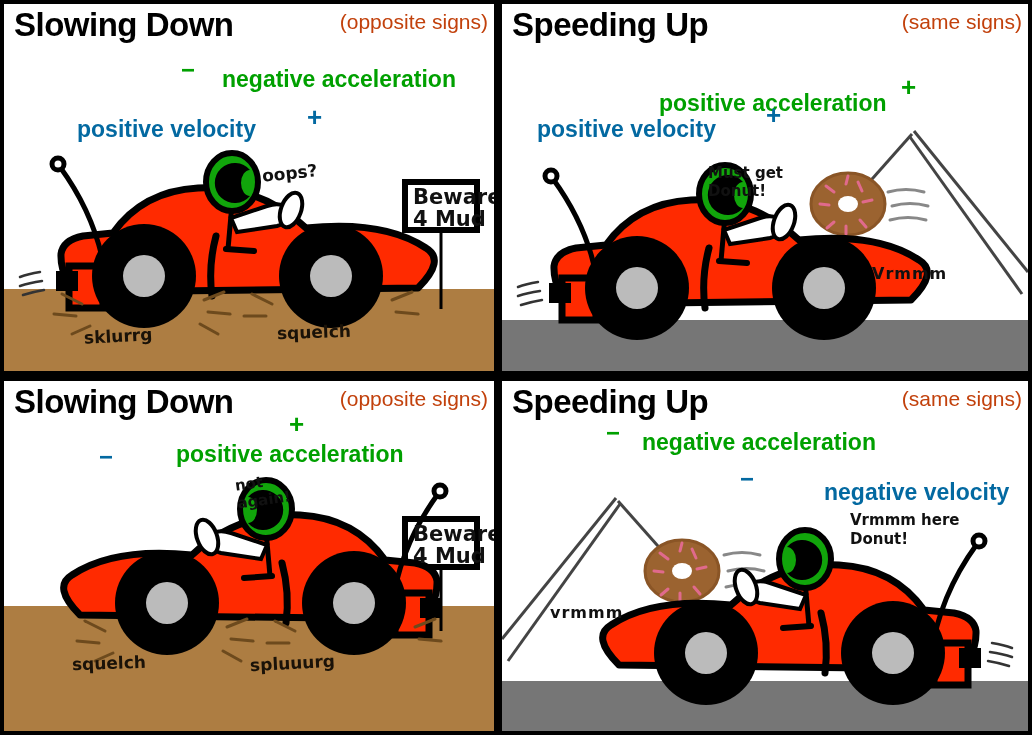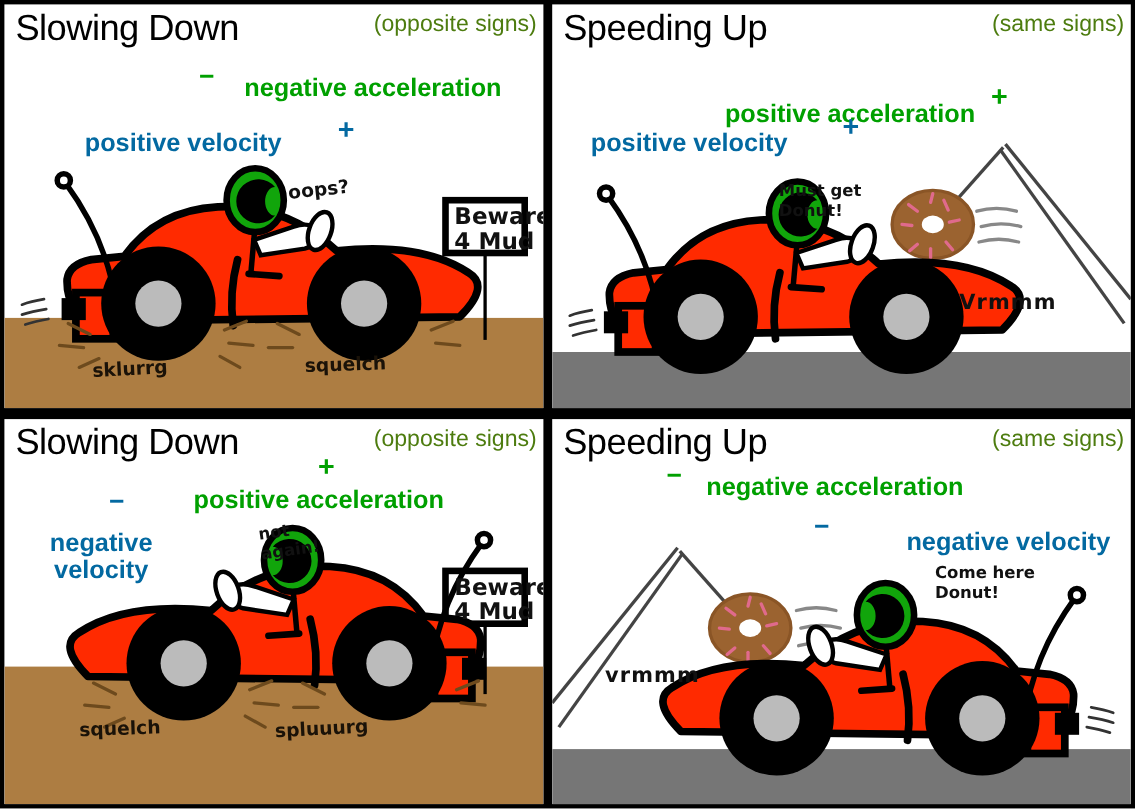--- a/index.html
+++ b/index.html
@@ -7,37 +7,37 @@
   #sheet{position:relative;width:1032px;height:735px;background:#000;overflow:hidden;}
 
   .panel{position:absolute;background:#fff;overflow:hidden;}
   .p-tl{left:4px;  top:4px;  width:490px; height:367px;}
   .p-tr{left:502px;top:4px;  width:526px; height:367px;}
   .p-bl{left:4px;  top:381px;width:490px; height:350px;}
   .p-br{left:502px;top:381px;width:526px; height:350px;}
 
   .panel svg{position:absolute;left:0;top:0;width:100%;height:100%;overflow:visible;}
 
-  .title{position:absolute;left:10px;top:2px;font-size:33px;font-weight:normal;color:#000;
+  .title{position:absolute;left:10px;top:2px;font-size:33px;font-weight:bold;color:#000;
          letter-spacing:-0.5px;white-space:nowrap;}
-  .subtitle{position:absolute;top:6px;font-size:21px;color:#4d7c0f;white-space:nowrap;}
+  .subtitle{position:absolute;top:6px;font-size:21px;color:#c2410c;white-space:nowrap;}
   .sub-tl{right:6px;} .sub-tr{right:6px;} .sub-bl{right:6px;} .sub-br{right:6px;}
 
   .lbl{position:absolute;white-space:nowrap;font-size:23px;font-weight:bold;}
   .lbl.green{color:#00A000;}
   .lbl.blue{color:#0369a1;}
   .lbl.center{text-align:center;}
   .sign-txt{position:absolute;white-space:pre;font-size:21px;color:#111;
             font-family:"DejaVu Sans",sans-serif;font-weight:bold;line-height:1.05;}
   .hand{position:absolute;white-space:pre;font-size:15px;color:#111;
         font-family:"DejaVu Sans",sans-serif;font-weight:bold;line-height:1.15;}
   .hand.big{font-size:17px;}
   .mud-word{position:absolute;white-space:nowrap;font-size:17px;color:#1a1208;
             font-family:"DejaVu Sans",sans-serif;font-weight:bold;}
-  .vrm{position:absolute;white-space:nowrap;font-size:19px;color:#111;
+  .vrm{position:absolute;white-space:nowrap;font-size:16px;color:#111;
        font-family:"DejaVu Sans",sans-serif;font-weight:bold;letter-spacing:1px;}
 </style>
 </head>
 <body>
 
 <div id="sheet">
 
   <div class="panel p-tl">
     <svg viewBox="0 0 490 367" preserveAspectRatio="none">
 
@@ -273,22 +273,20 @@
     <div class="lbl green" style="left:285px;top:28px;font-size:26px;font-weight:bold;">+</div>
     <div class="lbl green" style="left:172px;top:60px;">positive acceleration</div>
 
     <div style="position:absolute;left:34px;top:78px;">
       <svg width="112" height="26" viewBox="0 0 112 26">
         <line x1="16" y1="17" x2="112" y2="17" stroke="#0000FF" stroke-width="5"></line>
         <path d="M2 17 L20 7 L20 27 Z" fill="#0000FF"></path>
       </svg>
     </div>
     <div class="lbl blue" style="left:95px;top:62px;font-size:24px;font-weight:bold;">−</div>
-    <div class="lbl blue center" style="left:28px;top:100px;width:120px;white-space:pre;line-height:1.05;">negative
-velocity</div>
 
     <div class="hand" style="left:234px;top:472px;"></div>
     <div class="hand" style="left:232px;top:92px;line-height:1.2;transform:rotate(-8deg);">not
 again!</div>
     <div class="sign-txt" style="left:409px;top:142px;">Beware
 4 Mud</div>
     <div class="mud-word" style="left:68px;top:272px;transform:rotate(-2deg);">squelch</div>
     <div class="mud-word" style="left:246px;top:272px;transform:rotate(-3deg);">spluuurg</div>
   </div>
 
@@ -362,18 +360,18 @@
 
     <div style="position:absolute;left:182px;top:98px;">
       <svg width="128" height="26" viewBox="0 0 128 26">
         <line x1="16" y1="17" x2="128" y2="17" stroke="#0000FF" stroke-width="5"></line>
         <path d="M2 17 L20 7 L20 27 Z" fill="#0000FF"></path>
       </svg>
     </div>
     <div class="lbl blue" style="left:238px;top:84px;font-size:24px;font-weight:bold;">−</div>
     <div class="lbl blue" style="left:322px;top:98px;">negative velocity</div>
 
-    <div class="hand" style="left:348px;top:130px;line-height:1.25;">Come here
+    <div class="hand" style="left:348px;top:130px;line-height:1.25;">Vrmmm here
 Donut!</div>
     <div class="vrm" style="left:48px;top:222px;">vrmmm</div>
   </div>
 
 </div>
 
 </body></html>

